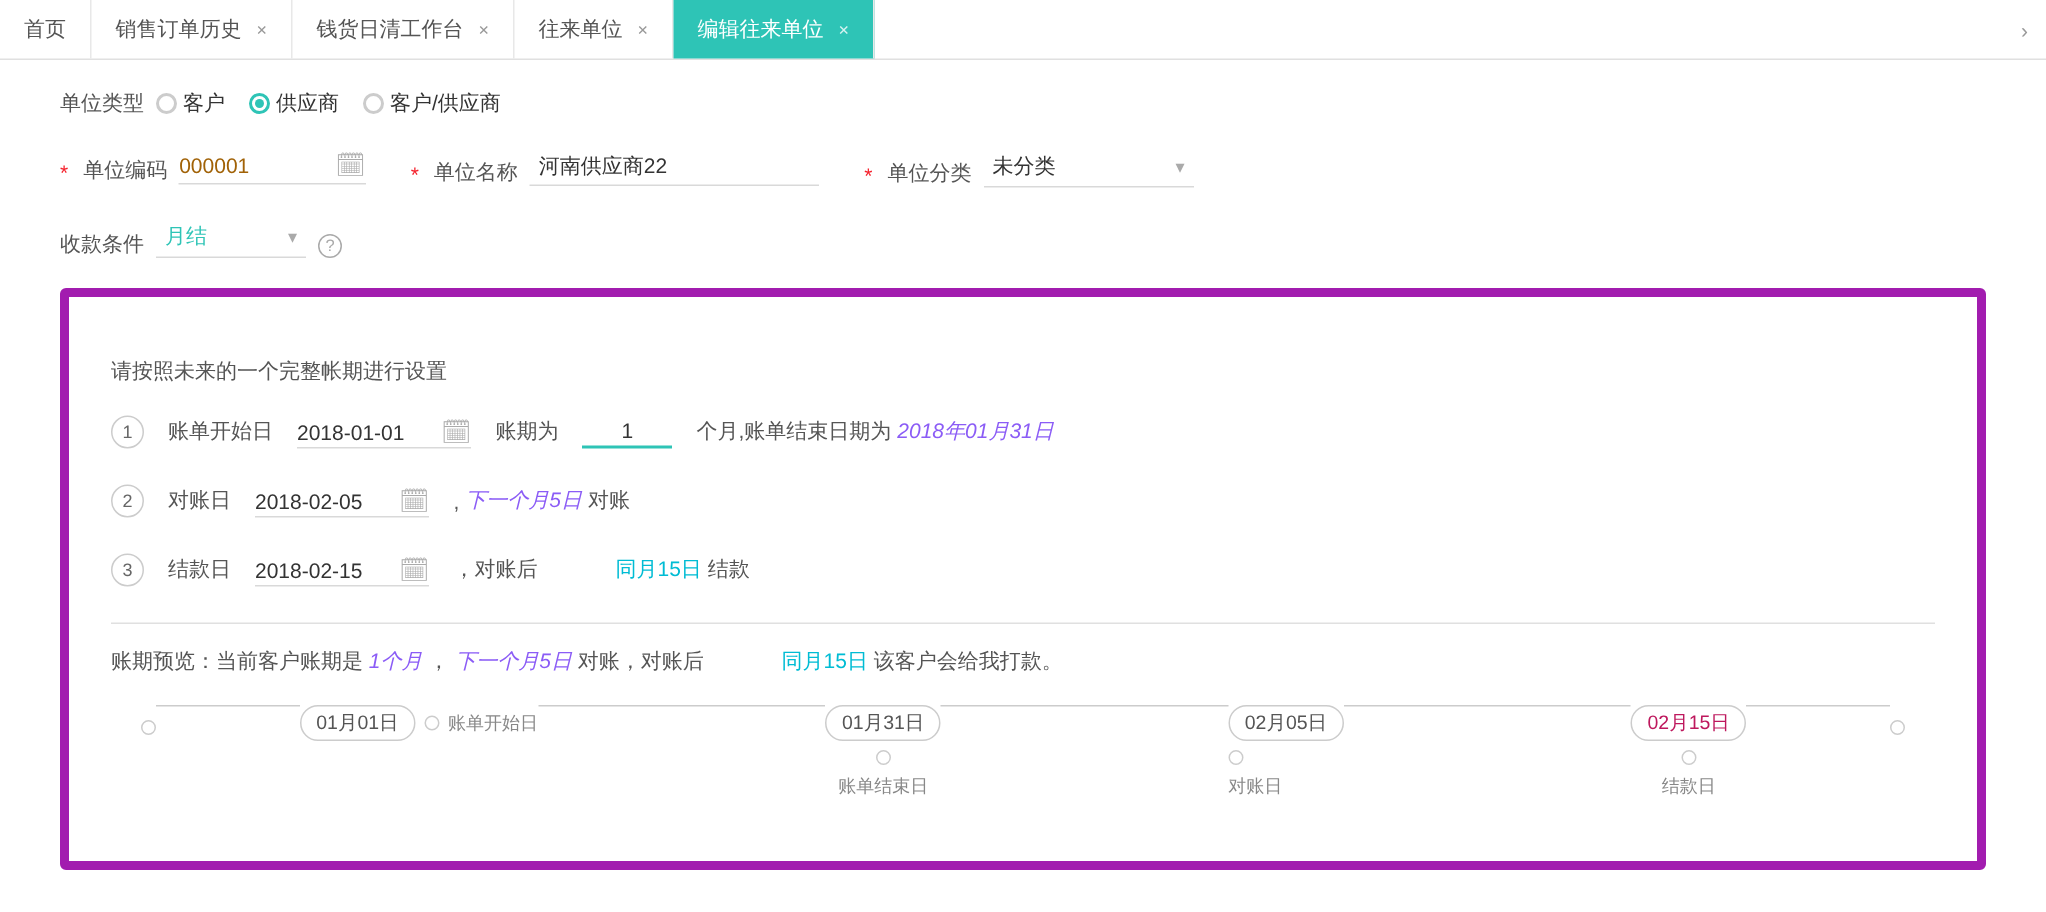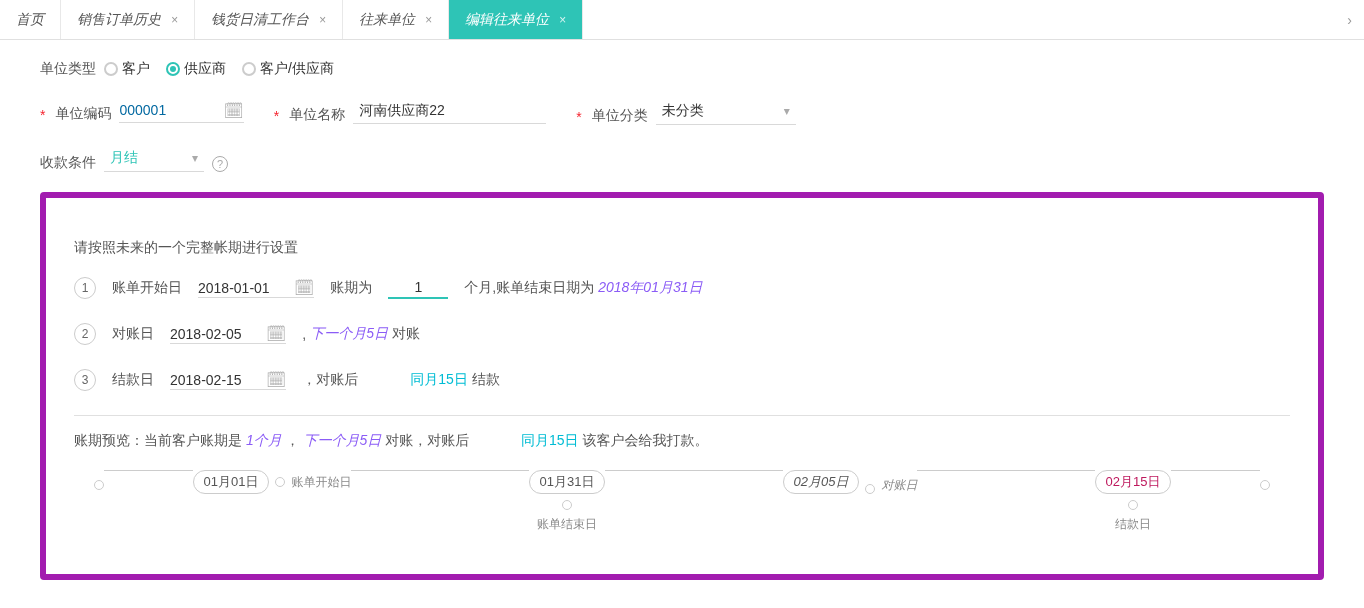--- a/index.html
+++ b/index.html
@@ -18,21 +18,20 @@
       display: flex;
       align-items: center;
       padding: 0 16px;
       cursor: pointer;
       font-size: 14px;
       color: #555;
       border-right: 1px solid #e8e8e8;
       position: relative;
       white-space: nowrap;
       gap: 6px;
-      font-style: italic;
     }
     .tab-item.active {
       background: #2ec4b6;
       color: #fff;
     }
     .tab-close {
       font-size: 12px;
       color: #999;
       cursor: pointer;
       margin-left: 4px;
@@ -246,21 +245,21 @@
         </label>
       </div>
     </div>
   </div>
 
   <div class="form-row">
     <div class="form-group">
       <span class="required-star">*</span>
       <span class="form-label">单位编码</span>
       <div class="input-with-icon">
-        <input type="text" class="" style="border: none; outline: none; font-size: 14px; color: #0369a1; background: transparent; width: 100px;" value="000001">
+        <input type="text" class="" style="border: none; outline: none; font-size: 14px; color: #a16207; background: transparent; width: 100px;" value="000001">
         <span class="calendar-icon">🗓</span>
       </div>
     </div>
     <div class="form-group">
       <span class="required-star">*</span>
       <span class="form-label">单位名称</span>
       <input type="text" class="form-input" value="河南供应商22" style="min-width: 160px;">
     </div>
     <div class="form-group">
       <span class="required-star">*</span>
@@ -356,21 +355,21 @@
         </div>
         <div style="display:flex;flex-direction:column;align-items:center;gap:6px;">
           <div style="border:1px solid #ccc;border-radius:12px;padding:2px 10px;font-size:13px;color:#555;background:#fff;white-space:nowrap;">01月31日</div>
           <div style="width:10px;height:10px;border-radius:50%;border:1px solid #ccc;background:#fff;"></div>
           <div style="font-size:12px;color:#888;">账单结束日</div>
         </div>
 
         <div style="flex:2; display:flex; align-items:center;">
           <div style="flex:1;height:1px;background:#ccc;"></div>
         </div>
-        <div style="display:flex;flex-direction:row;align-items:flex-end;gap:6px;font-style:italic;">
+        <div style="display:flex;flex-direction:column;align-items:flex-start;gap:6px;">
           <div style="border:1px solid #ccc;border-radius:12px;padding:2px 10px;font-size:13px;color:#555;background:#fff;white-space:nowrap;">02月05日</div>
           <div style="width:10px;height:10px;border-radius:50%;border:1px solid #ccc;background:#fff;"></div>
           <div style="font-size:12px;color:#888;">对账日</div>
         </div>
 
         <div style="flex:2; display:flex; align-items:center;">
           <div style="flex:1;height:1px;background:#ccc;"></div>
         </div>
         <div style="display:flex;flex-direction:column;align-items:center;gap:6px;">
           <div style="border:1px solid #ccc;border-radius:12px;padding:2px 10px;font-size:13px;color:#be185d;background:#fff;white-space:nowrap;">02月15日</div>

